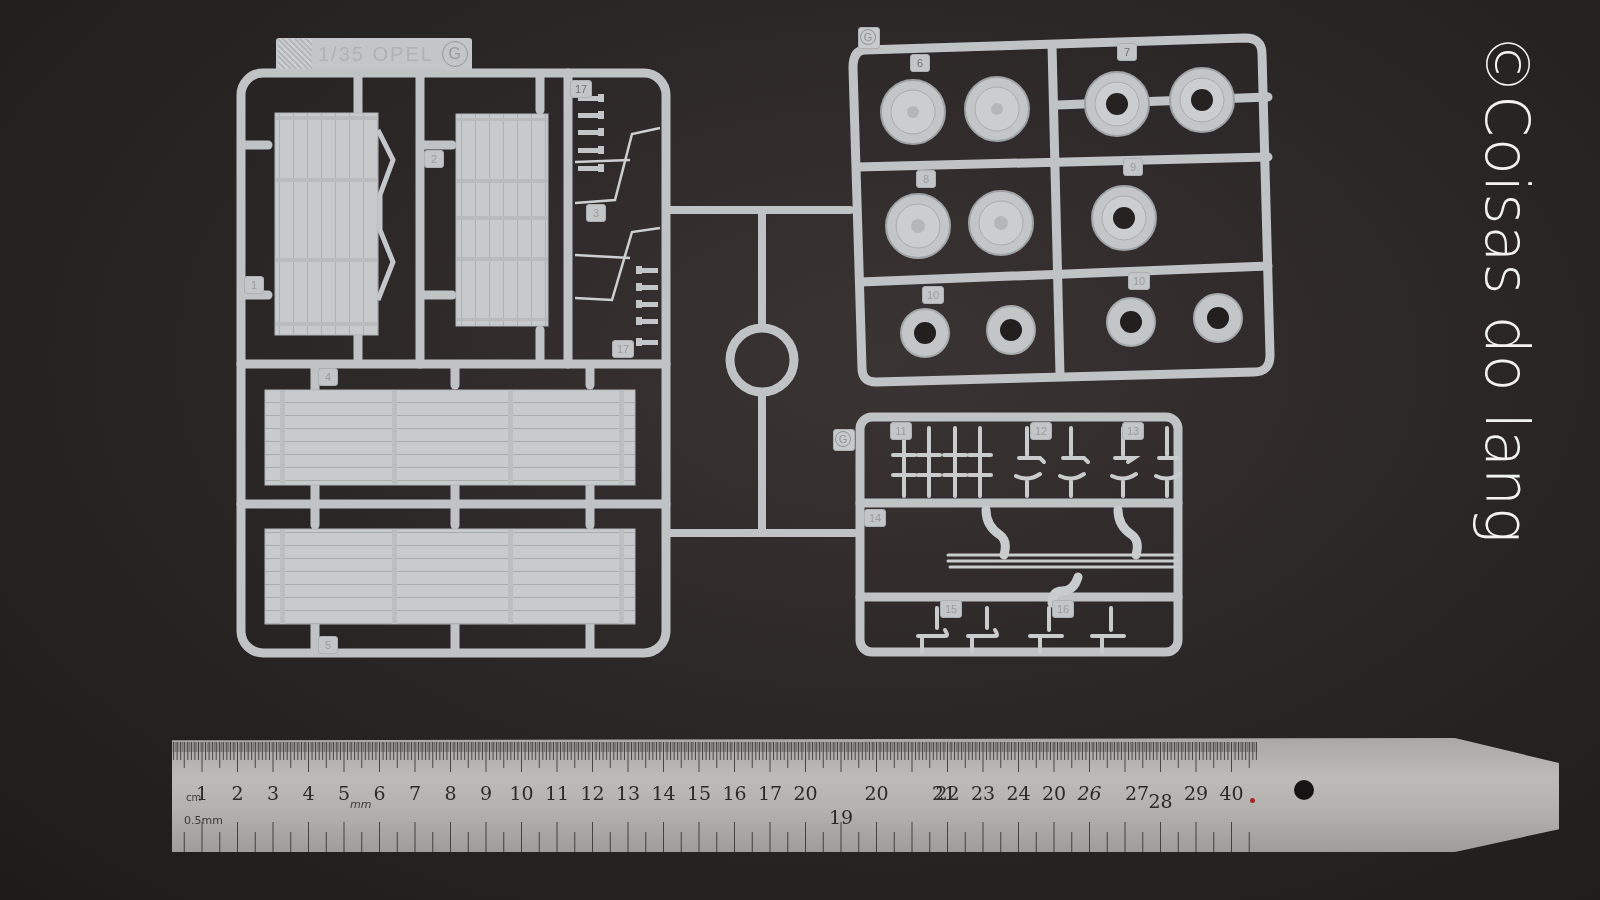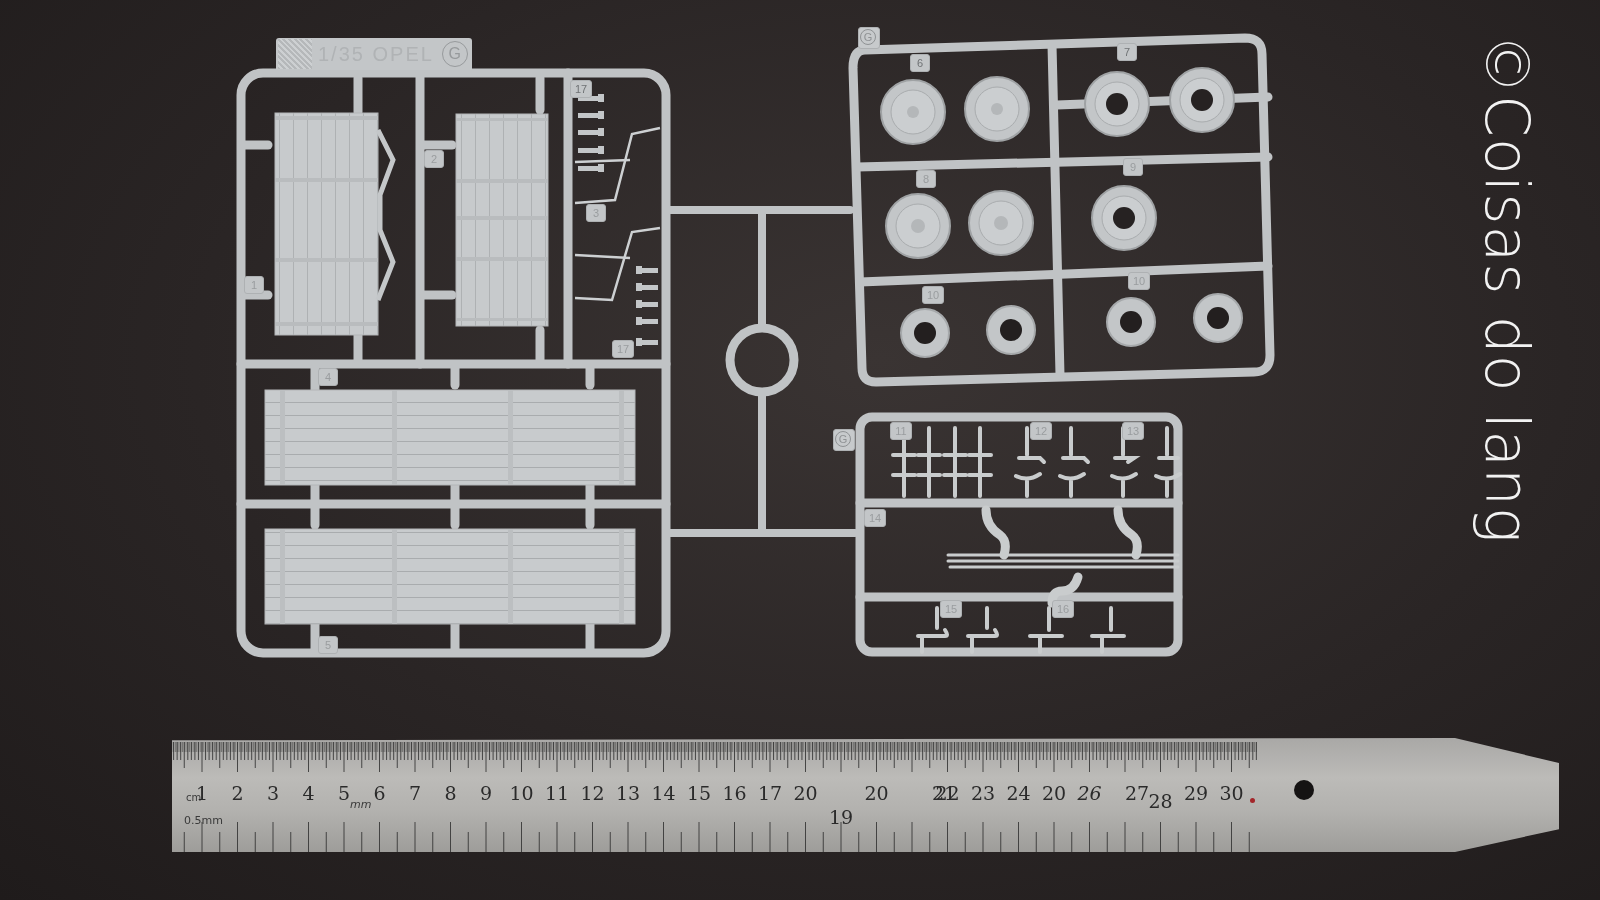--- a/index.html
+++ b/index.html
@@ -1322,18 +1322,18 @@
         <span class="num" style="left: 704.5px;">20</span>
         <span class="num" style="left: 772px;">21</span>
         <span class="num" style="left: 775.5px;">22</span>
         <span class="num" style="left: 811px;">23</span>
         <span class="num" style="left: 846.5px;">24</span>
         <span class="num" style="left: 882px;">20</span>
         <span class="num" style="left: 917.5px; font-style: italic;">26</span>
         <span class="num" style="left: 953px; margin-left: 12px;">27</span>
         <span class="num" style="left: 988.5px; margin-top: 8px;">28</span>
         <span class="num" style="left: 1024px;">29</span>
-        <span class="num" style="left: 1059.5px;">30</span>
+        <span class="num" style="left: 1059.5px;">40</span>
       </div>
     <div class="dot" style="left:1078px;top:60px;"></div>
     <div class="hole"></div>
   </div>
 </div>
 
 </body></html>

